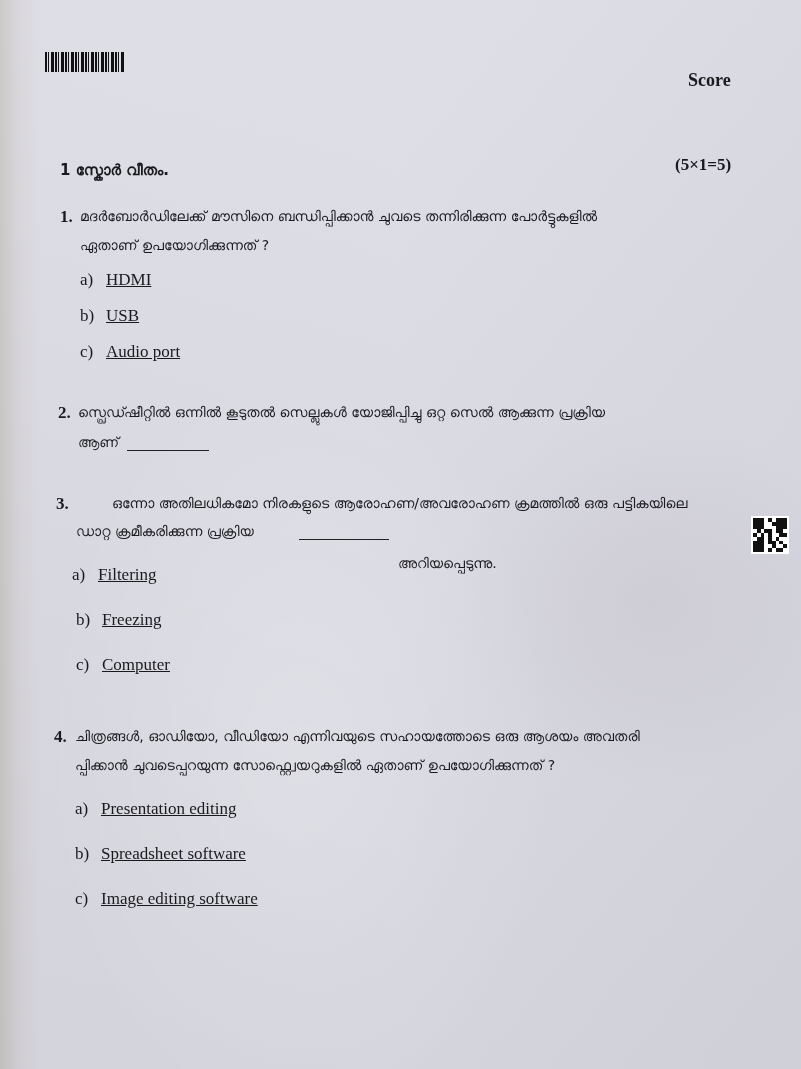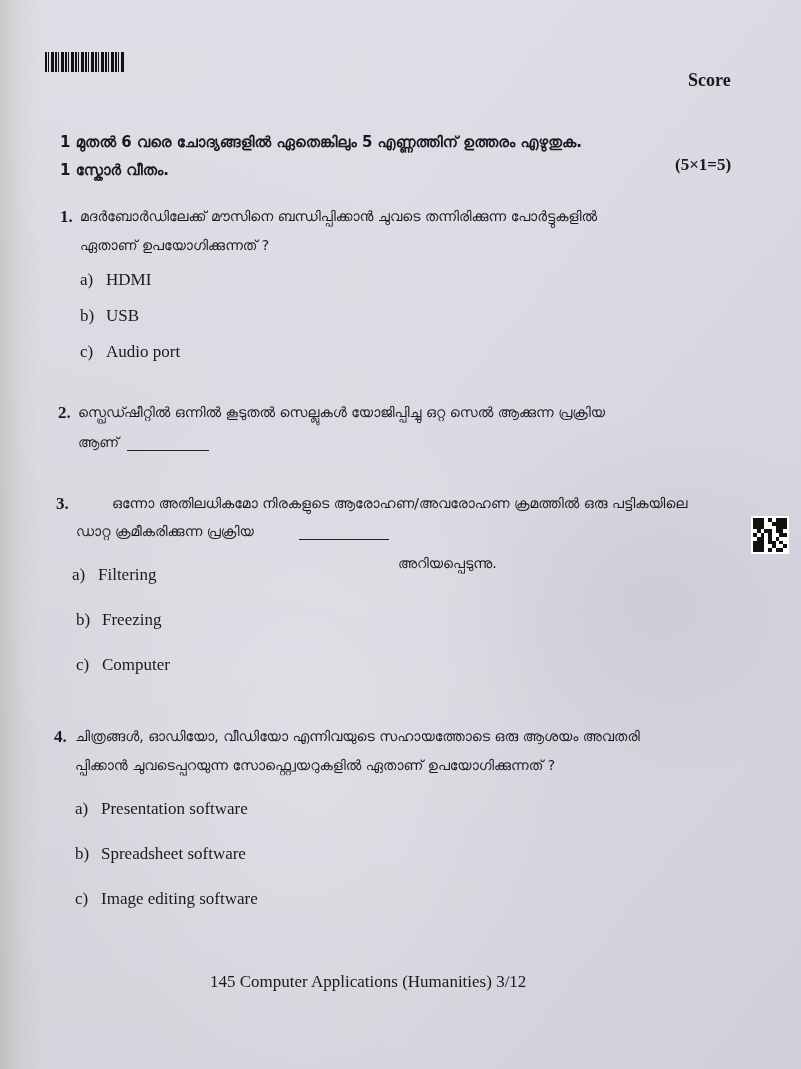--- a/index.html
+++ b/index.html
@@ -22,41 +22,40 @@
     .barcode {
       position: absolute; left: 45px; top: 52px; width: 80px; height: 20px;
       background: repeating-linear-gradient(90deg, #111 0 2px, transparent 2px 3px, #111 3px 4px, transparent 4px 6px, #111 6px 9px, transparent 9px 10px);
     }
     .score { position: absolute; left: 688px; top: 70px; font-size: 18px; font-weight: bold; }
     .abs { position: absolute; white-space: nowrap; }
     .instr { font-size: 15px; font-weight: bold; font-family: "DejaVu Sans", sans-serif; }
     .marks { position: absolute; left: 675px; top: 155px; font-size: 17px; font-weight: bold; }
     .qnum { font-size: 17px; font-weight: bold; font-family: "Liberation Serif", serif; }
     .qtext { font-size: 14px; font-family: "DejaVu Sans", sans-serif; }
-    .opt { font-size: 17px; font-family: "Liberation Serif", serif; }
+    .opt { font-size: 17px; font-family: "Liberation Serif", serif; text-decoration: underline; }
     .opt .lbl { display: inline-block; width: 26px; }
     .blank { display: inline-block; border-bottom: 1px solid #222; vertical-align: baseline; }
     .qr {
       position: absolute; left: 751px; top: 516px; width: 38px; height: 38px; background: #fff;
       display: grid; grid-template-columns: repeat(9, 1fr); grid-template-rows: repeat(9, 1fr);
       padding: 2px; box-sizing: border-box;
     }
     .qr i { background: #111; }
     .footer { position: absolute; left: 210px; top: 972px; font-size: 17px; }
   </style>
 </head>
 <body>
 
 <div class="page">
   <div class="shade"></div>
 
   <div class="barcode"></div>
   <div class="score">Score</div>
 
-  <div class="abs instr" style="left:60px; top:133px;">1 മുതൽ 6 വരെ ചോദ്യങ്ങളിൽ ഏതെങ്കിലും 5 എണ്ണത്തിന് ഉത്തരം എഴുതുക.</div>
   <div class="abs instr" style="left:60px; top:161px;">1 സ്കോർ വീതം.</div>
   <div class="marks">(5×1=5)</div>
 
   <div>
     <span class="abs qnum" style="left:60px; top:207px;">1.</span>
     <span class="abs qtext" style="left:80px; top:208px;">മദർബോർഡിലേക്ക് മൗസിനെ ബന്ധിപ്പിക്കാൻ ചുവടെ തന്നിരിക്കുന്ന പോർട്ടുകളിൽ</span>
     <span class="abs qtext" style="left:80px; top:237px;">ഏതാണ് ഉപയോഗിക്കുന്നത് ?</span>
     <div class="abs opt" style="left:80px; top:270px;">
       <span class="lbl">a)</span><span>HDMI</span>
     </div>
@@ -113,24 +112,23 @@
       <i style="grid-area:8/9/9/10"></i>
     <i style="grid-area:9/5/10/6"></i>
       <i style="grid-area:9/7/10/9"></i>
   </div>
 
   <div>
     <span class="abs qnum" style="left:54px; top:727px;">4.</span>
     <span class="abs qtext" style="left:75px; top:728px;">ചിത്രങ്ങൾ, ഓഡിയോ, വീഡിയോ എന്നിവയുടെ സഹായത്തോടെ ഒരു ആശയം അവതരി</span>
     <span class="abs qtext" style="left:75px; top:757px;">പ്പിക്കാൻ ചുവടെപ്പറയുന്ന സോഫ്റ്റ്വെയറുകളിൽ ഏതാണ് ഉപയോഗിക്കുന്നത് ?</span>
     <div class="abs opt" style="left:75px; top:799px;">
-      <span class="lbl">a)</span><span>Presentation software</span>
+      <span class="lbl">a)</span><span>Presentation editing</span>
     </div>
     <div class="abs opt" style="left:75px; top:844px;">
       <span class="lbl">b)</span><span>Spreadsheet software</span>
     </div>
     <div class="abs opt" style="left:75px; top:889px;">
       <span class="lbl">c)</span><span>Image editing software</span>
     </div>
   </div>
 
-  <div class="footer">145 Computer Applications (Humanities) 3/12</div>
 </div>
 
 </body></html>

